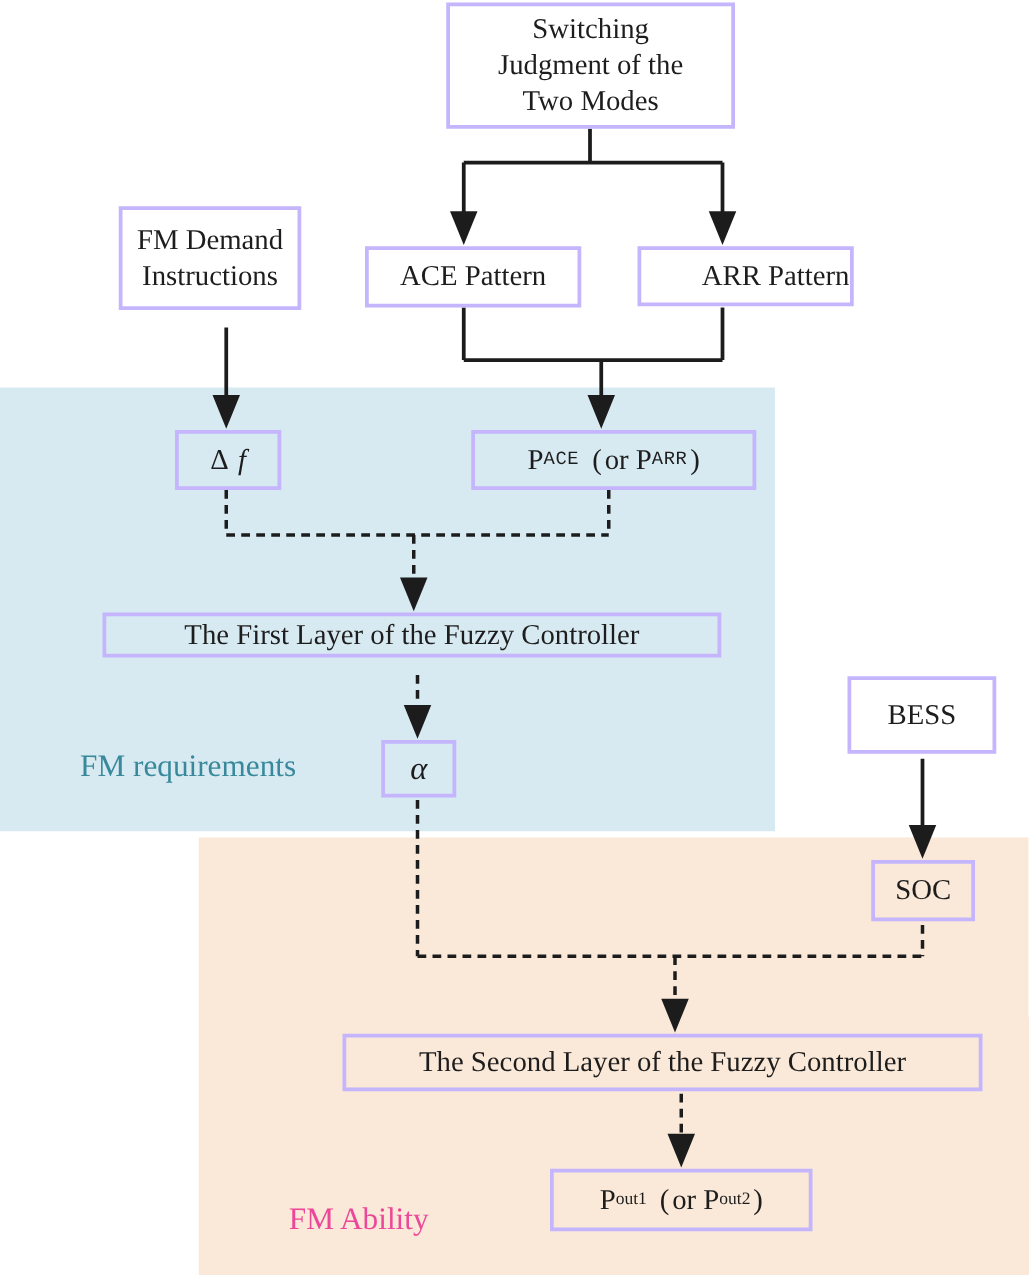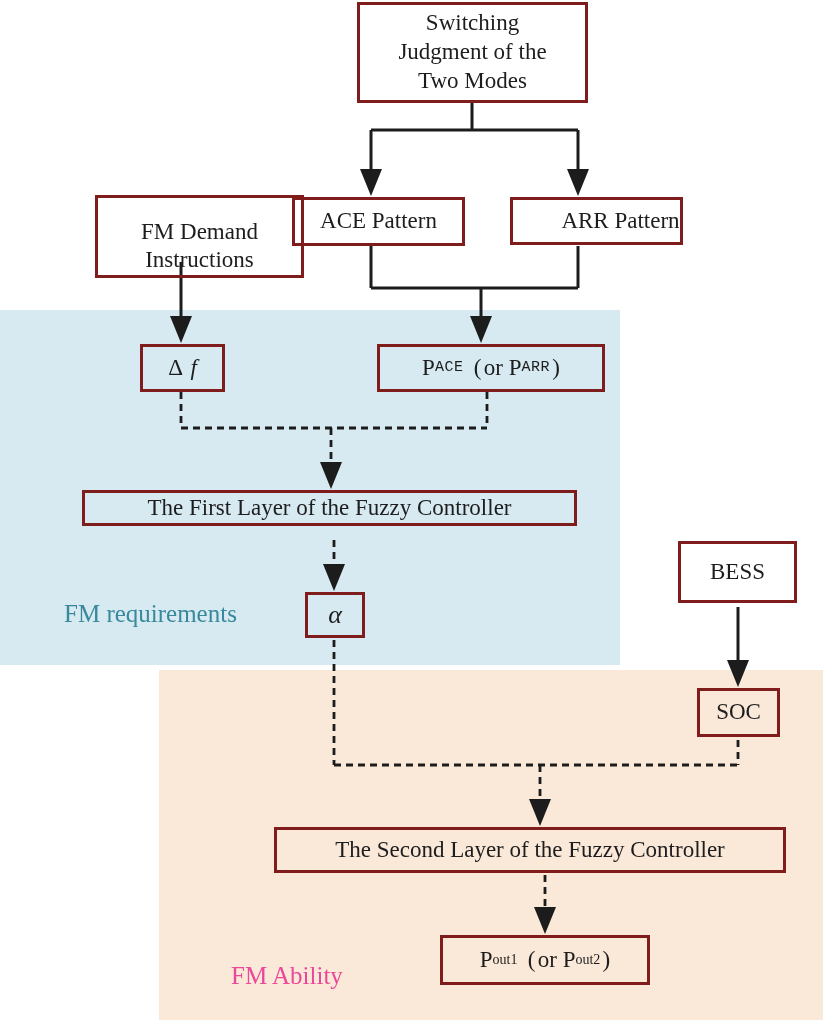--- a/index.html
+++ b/index.html
@@ -5,40 +5,40 @@
   html,body{margin:0;padding:0;background:#ffffff;}
   .canvas{
     position:relative;width:823px;height:1020px;background:#ffffff;
     font-family:"Liberation Serif","DejaVu Serif",serif;color:#1d1d1d;overflow:hidden;
   }
   .region{position:absolute;}
   .region.blue{left:0;top:310px;width:620px;height:355px;background:#d7e9f1;}
   .region.orange{left:159px;top:670px;width:664px;height:350px;background:#fae8d8;}
   .wires{position:absolute;left:0;top:0;width:823px;height:1020px;}
   .box{
-    position:absolute;border:3px solid #7f1d1d;background:transparent;
+    position:absolute;border:3px solid #c4b5fd;background:transparent;
     display:flex;align-items:center;justify-content:center;
     font-size:23px;line-height:1.25;text-align:center;box-sizing:border-box;
   }
   .box .ln{display:block;}
   .box.multiline{flex-direction:column;}
   .sc{font-size:15px;letter-spacing:0.5px;font-family:Liberation Mono, monospace;}
   .sub{font-size:14px;vertical-align:-5px;}
   .paren-open{margin:0 0.10em 0 0.45em;}
   .paren-close{margin-left:0.10em;}
   .italic{font-style:italic;}
   .delta{margin-right:0.32em;font-style:normal;}
   .alpha-glyph{font-style:italic;font-size:26px;}
   .region-label{position:absolute;font-size:25px;white-space:nowrap;}
   .region-label.teal{color:#38899b;margin-left:19px;}
   .region-label.red{color:#ec4899;margin-left:36px;}
 
   
   .b-switching{left:357px;top:2px;width:231px;height:101px;}
-  .b-fmdemand{left:95px;top:195px;width:209px;height:83px;justify-content:flex-end;}
+  .b-fmdemand{left:95px;top:165px;width:146px;height:83px;}
   .b-ace{left:292px;top:197px;width:173px;height:49px;}
   .b-arr{left:510px;top:197px;width:173px;height:48px;padding-left:48px;}
   .b-deltaf{left:140px;top:344px;width:85px;height:48px;}
   .b-pace{left:377px;top:344px;width:228px;height:48px;}
   .b-first{left:82px;top:490px;width:495px;height:36px;}
   .b-alpha{left:305px;top:592px;width:60px;height:46px;}
   .b-bess{left:678px;top:541px;width:119px;height:62px;}
   .b-soc{left:697px;top:688px;width:83px;height:49px;}
   .b-second{left:274px;top:827px;width:512px;height:46px;}
   .b-pout{left:440px;top:935px;width:210px;height:50px;}

